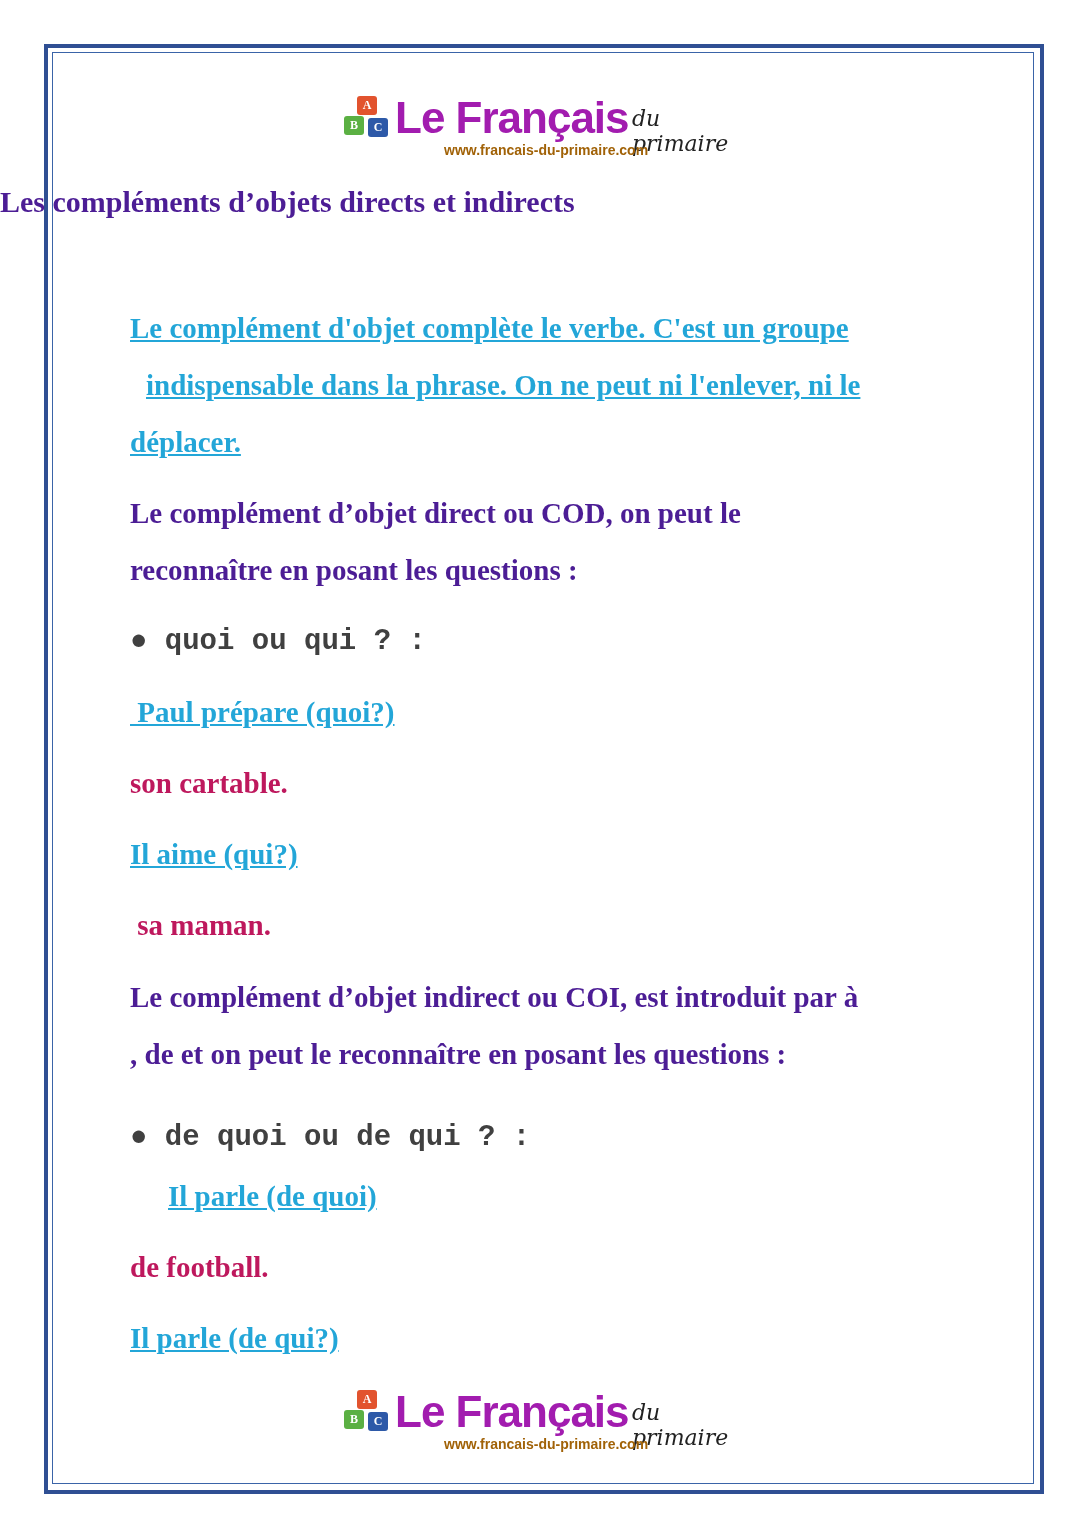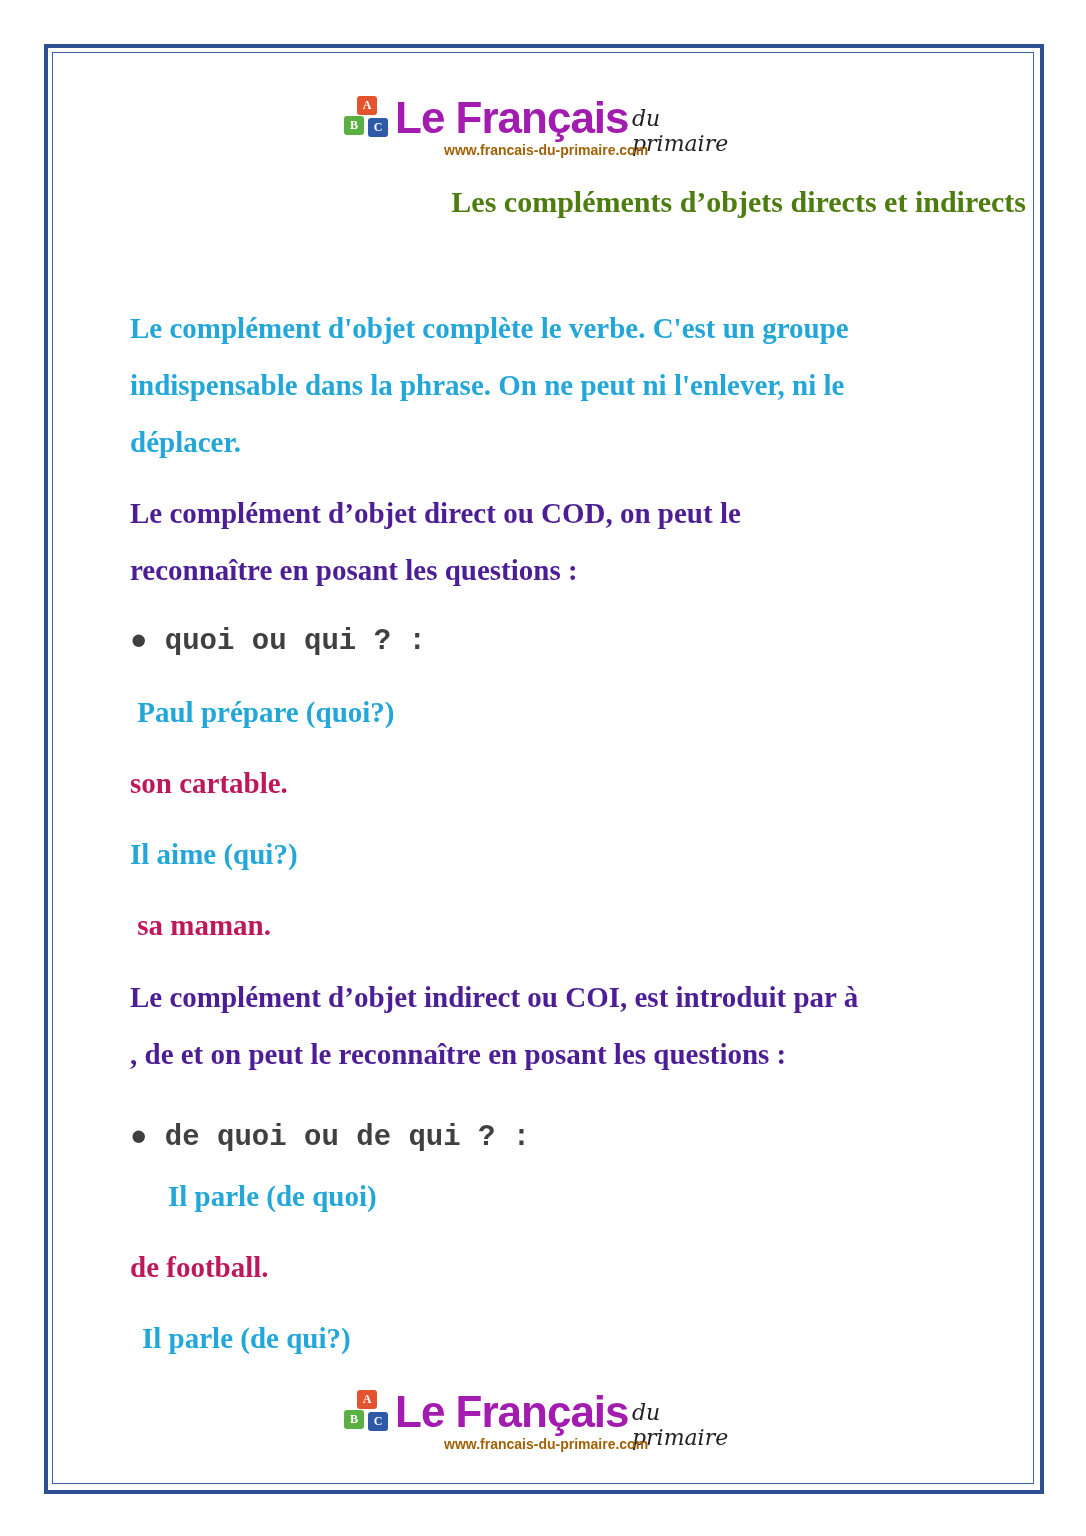--- a/index.html
+++ b/index.html
@@ -8,23 +8,23 @@
   .frame-inner { position:absolute; left:52px; top:52px; width:980px; height:1430px; border:1px solid #3a64a8; }
   .logo { position:absolute; left:340px; width:410px; height:70px; }
   .logo .blocks { position:absolute; left:2px; top:4px; width:50px; height:44px; }
   .blk { position:absolute; width:20px; height:19px; border-radius:3px; font:bold 12px "Liberation Serif", serif; color:#fff; text-align:center; line-height:19px; }
   .blk.a { left:15px; top:0; background:#e2532e; }
   .blk.b { left:2px; top:20px; background:#5bb043; }
   .blk.c { left:26px; top:22px; background:#2d59a8; }
   .logo .title { position:absolute; left:55px; top:0; font:bold 44px "Liberation Sans", sans-serif; color:#a21caf; letter-spacing:-1px; line-height:52px; }
   .logo .sub { position:absolute; left:292px; top:14px; font:italic 22px "DejaVu Serif", serif; color:#222; }
   .logo .url { position:absolute; left:104px; top:50px; font:bold 14px "Liberation Sans", sans-serif; color:#a16207; }
-  .doc-title { position:absolute; top:185px; left:0; width:1026px; text-align:right; font:bold 30px "Liberation Serif", serif; color:#4d7c0f; }
+  .doc-title { position:absolute; top:185px; left:0; width:1026px; text-align:left; font:bold 30px "Liberation Serif", serif; color:#4c1d95; }
   .line { position:absolute; left:130px; font-weight:bold; font-size:29px; white-space:nowrap; }
-  .blue { color:#23a6d8; }
+  .blue { color:#23a6d8;text-decoration:underline; }
   .green { color:#4c1d95; }
   .red { color:#404040;font-family:Liberation Mono, monospace; }
   .black { color:#be185d; }
 </style>
 </head>
 <body>
 
 <div class="frame-outer"></div>
 <div class="frame-inner"></div>
 
@@ -35,35 +35,35 @@
     <div class="blk c">C</div>
   </div>
   <div class="title">Le Français</div>
   <div class="sub">du primaire</div>
   <div class="url">www.francais-du-primaire.com</div>
 </div>
 
 <div class="doc-title">Les compléments d’objets directs et indirects</div>
 
 <div class="line blue" style="top:312px;">Le complément d'objet complète le verbe. C'est un groupe</div>
-<div class="line blue" style="top:369px;">indispensable dans la phrase. On ne peut ni l'enlever, ni le</div>
+<div class="line blue" style="top:369px;margin-left:16px;">indispensable dans la phrase. On ne peut ni l'enlever, ni le</div>
 <div class="line blue" style="top:426px;">déplacer.</div>
 <div class="line green" style="top:497px;">Le complément d’objet direct ou COD, on peut le</div>
 <div class="line green" style="top:554px;">reconnaître en posant les questions :</div>
 <div class="line red" style="top:625px;">● quoi ou qui ? :</div>
 <div class="line blue" style="top:696px;white-space:pre;"> Paul prépare (quoi?)</div>
 <div class="line black" style="top:767px;">son cartable.</div>
 <div class="line blue" style="top:838px;">Il aime (qui?)</div>
 <div class="line black" style="top:909px;white-space:pre;"> sa maman.</div>
 <div class="line green" style="top:981px;">Le complément d’objet indirect ou COI, est introduit par à</div>
 <div class="line green" style="top:1038px;">, de et on peut le reconnaître en posant les questions :</div>
 <div class="line red" style="top:1109px;margin-top:12px;">● de quoi ou de qui ? :</div>
 <div class="line blue" style="top:1180px;margin-left:38px;">Il parle (de quoi)</div>
 <div class="line black" style="top:1251px;">de football.</div>
-<div class="line blue" style="top:1322px;margin-left:12px;">Il parle (de qui?)</div>
+<div class="line blue" style="top:1322px;">Il parle (de qui?)</div>
 
 <div class="logo" style="top:1386px;">
   <div class="blocks">
     <div class="blk a">A</div>
     <div class="blk b">B</div>
     <div class="blk c">C</div>
   </div>
   <div class="title">Le Français</div>
   <div class="sub">du primaire</div>
   <div class="url">www.francais-du-primaire.com</div>

